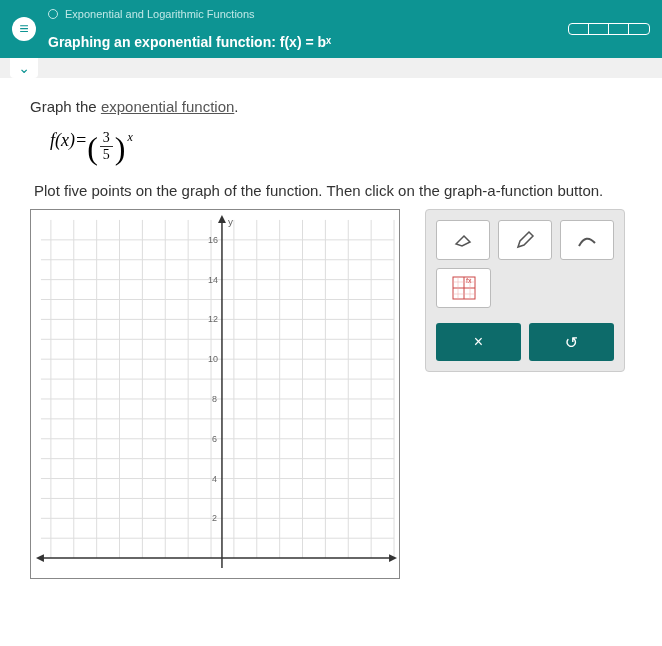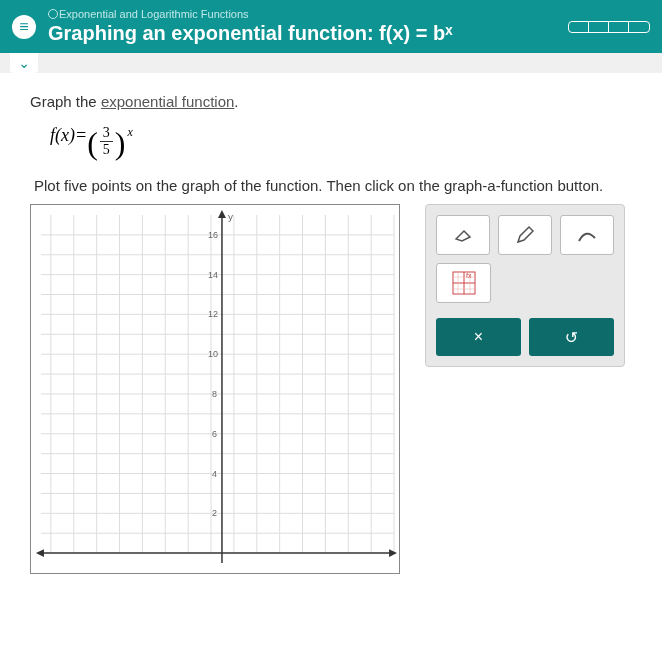--- a/index.html
+++ b/index.html
@@ -29,29 +29,29 @@
       cursor: pointer;
       flex-shrink: 0;
     }
     .menu-icon span { color: #0d9493; font-weight: bold; font-size: 16px; }
     .header-text { flex: 1; }
     .breadcrumb {
       font-size: 11px;
       color: #c0e8e7;
       display: flex;
       align-items: center;
-      gap: 1px;
+      gap: 7px;
     }
     .breadcrumb-dot {
       width: 10px; height: 10px;
       border: 1.5px solid #c0e8e7;
       border-radius: 50%;
       display: inline-block;
     }
-    .title { font-size: 20px; font-weight: bold; margin-top: 2px; }
+    .title { font-size: 14px; font-weight: bold; margin-top: 14px; }
     .progress {
       display: flex;
       gap: 0;
       border: 1px solid white;
       border-radius: 4px;
       overflow: hidden;
     }
     .progress div {
       width: 20px; height: 10px;
       border-right: 1px solid white;

